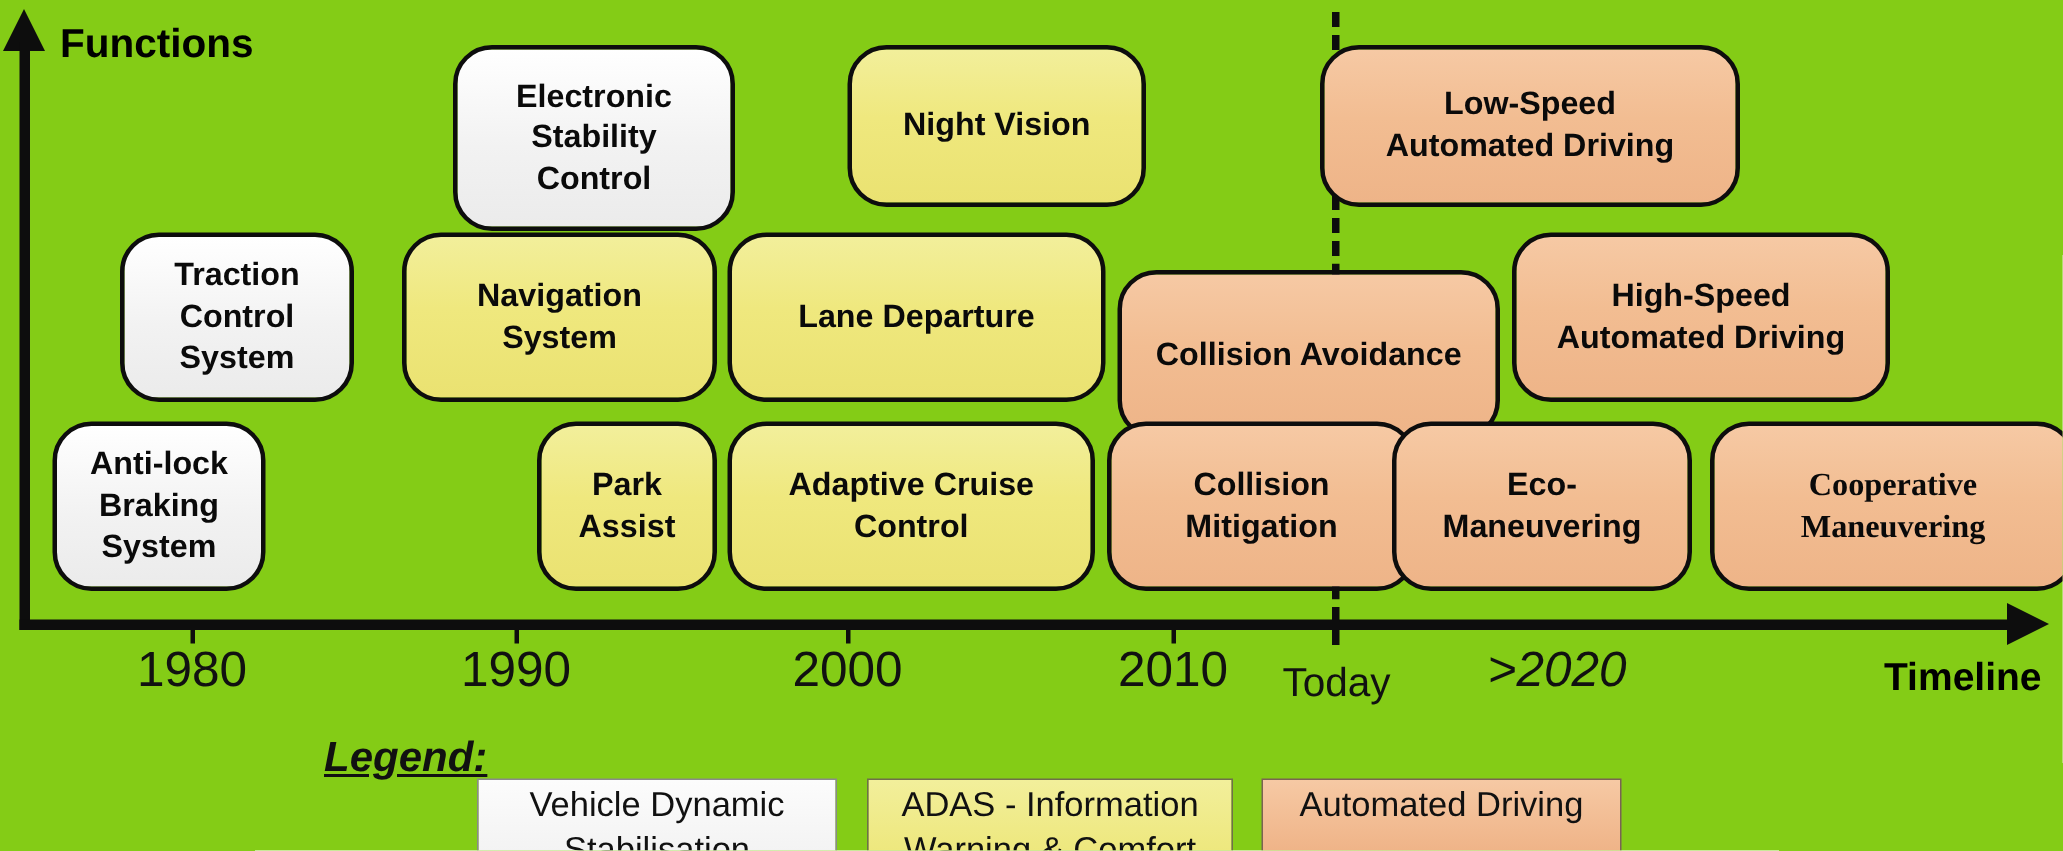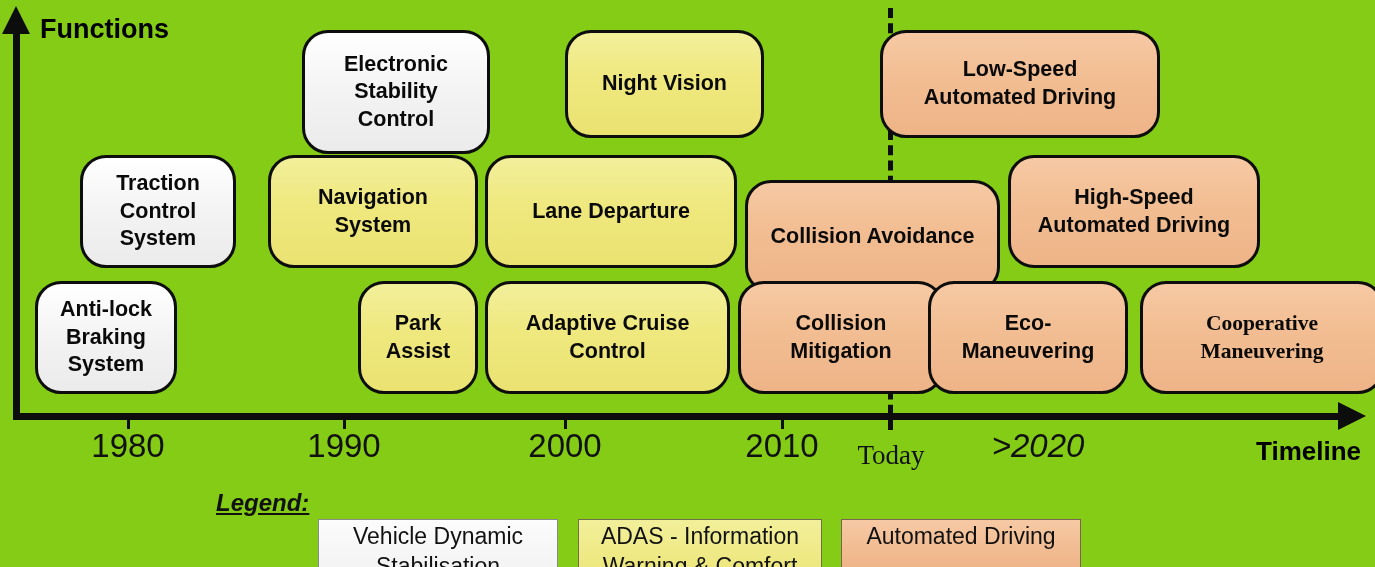--- a/index.html
+++ b/index.html
@@ -100,21 +100,20 @@
     border-left: 5px dashed #0d0d0d;
   }
   .today-label {
     position: absolute;
     top: 440px;
     left: 891px;
     font-size: 27px;
     color: #111111;
     transform: translateX(-50%);
     white-space: nowrap;
-    font-family: Liberation Serif, serif;
   }
 
   
   .fbox {
     position: absolute;
     box-sizing: border-box;
     border: 3px solid #0d0d0d;
     border-radius: 26px;
     display: flex;
     align-items: center;
@@ -134,21 +133,21 @@
   }
   .fbox.cat-ad {
     background: linear-gradient(180deg, #f6c9a4 0%, #f2bd92 45%, #eeb488 100%);
   }
 
   
   .legend-title {
     position: absolute;
     left: 216px;
     top: 489px;
-    font-size: 24px;
+    font-size: 28px;
     font-style: italic;
     font-weight: bold;
     color: #111111;
     text-decoration: underline;
     white-space: nowrap;
   }
   .legend-swatch {
     position: absolute;
     box-sizing: border-box;
     border: 1.5px solid #7a7a7a;

